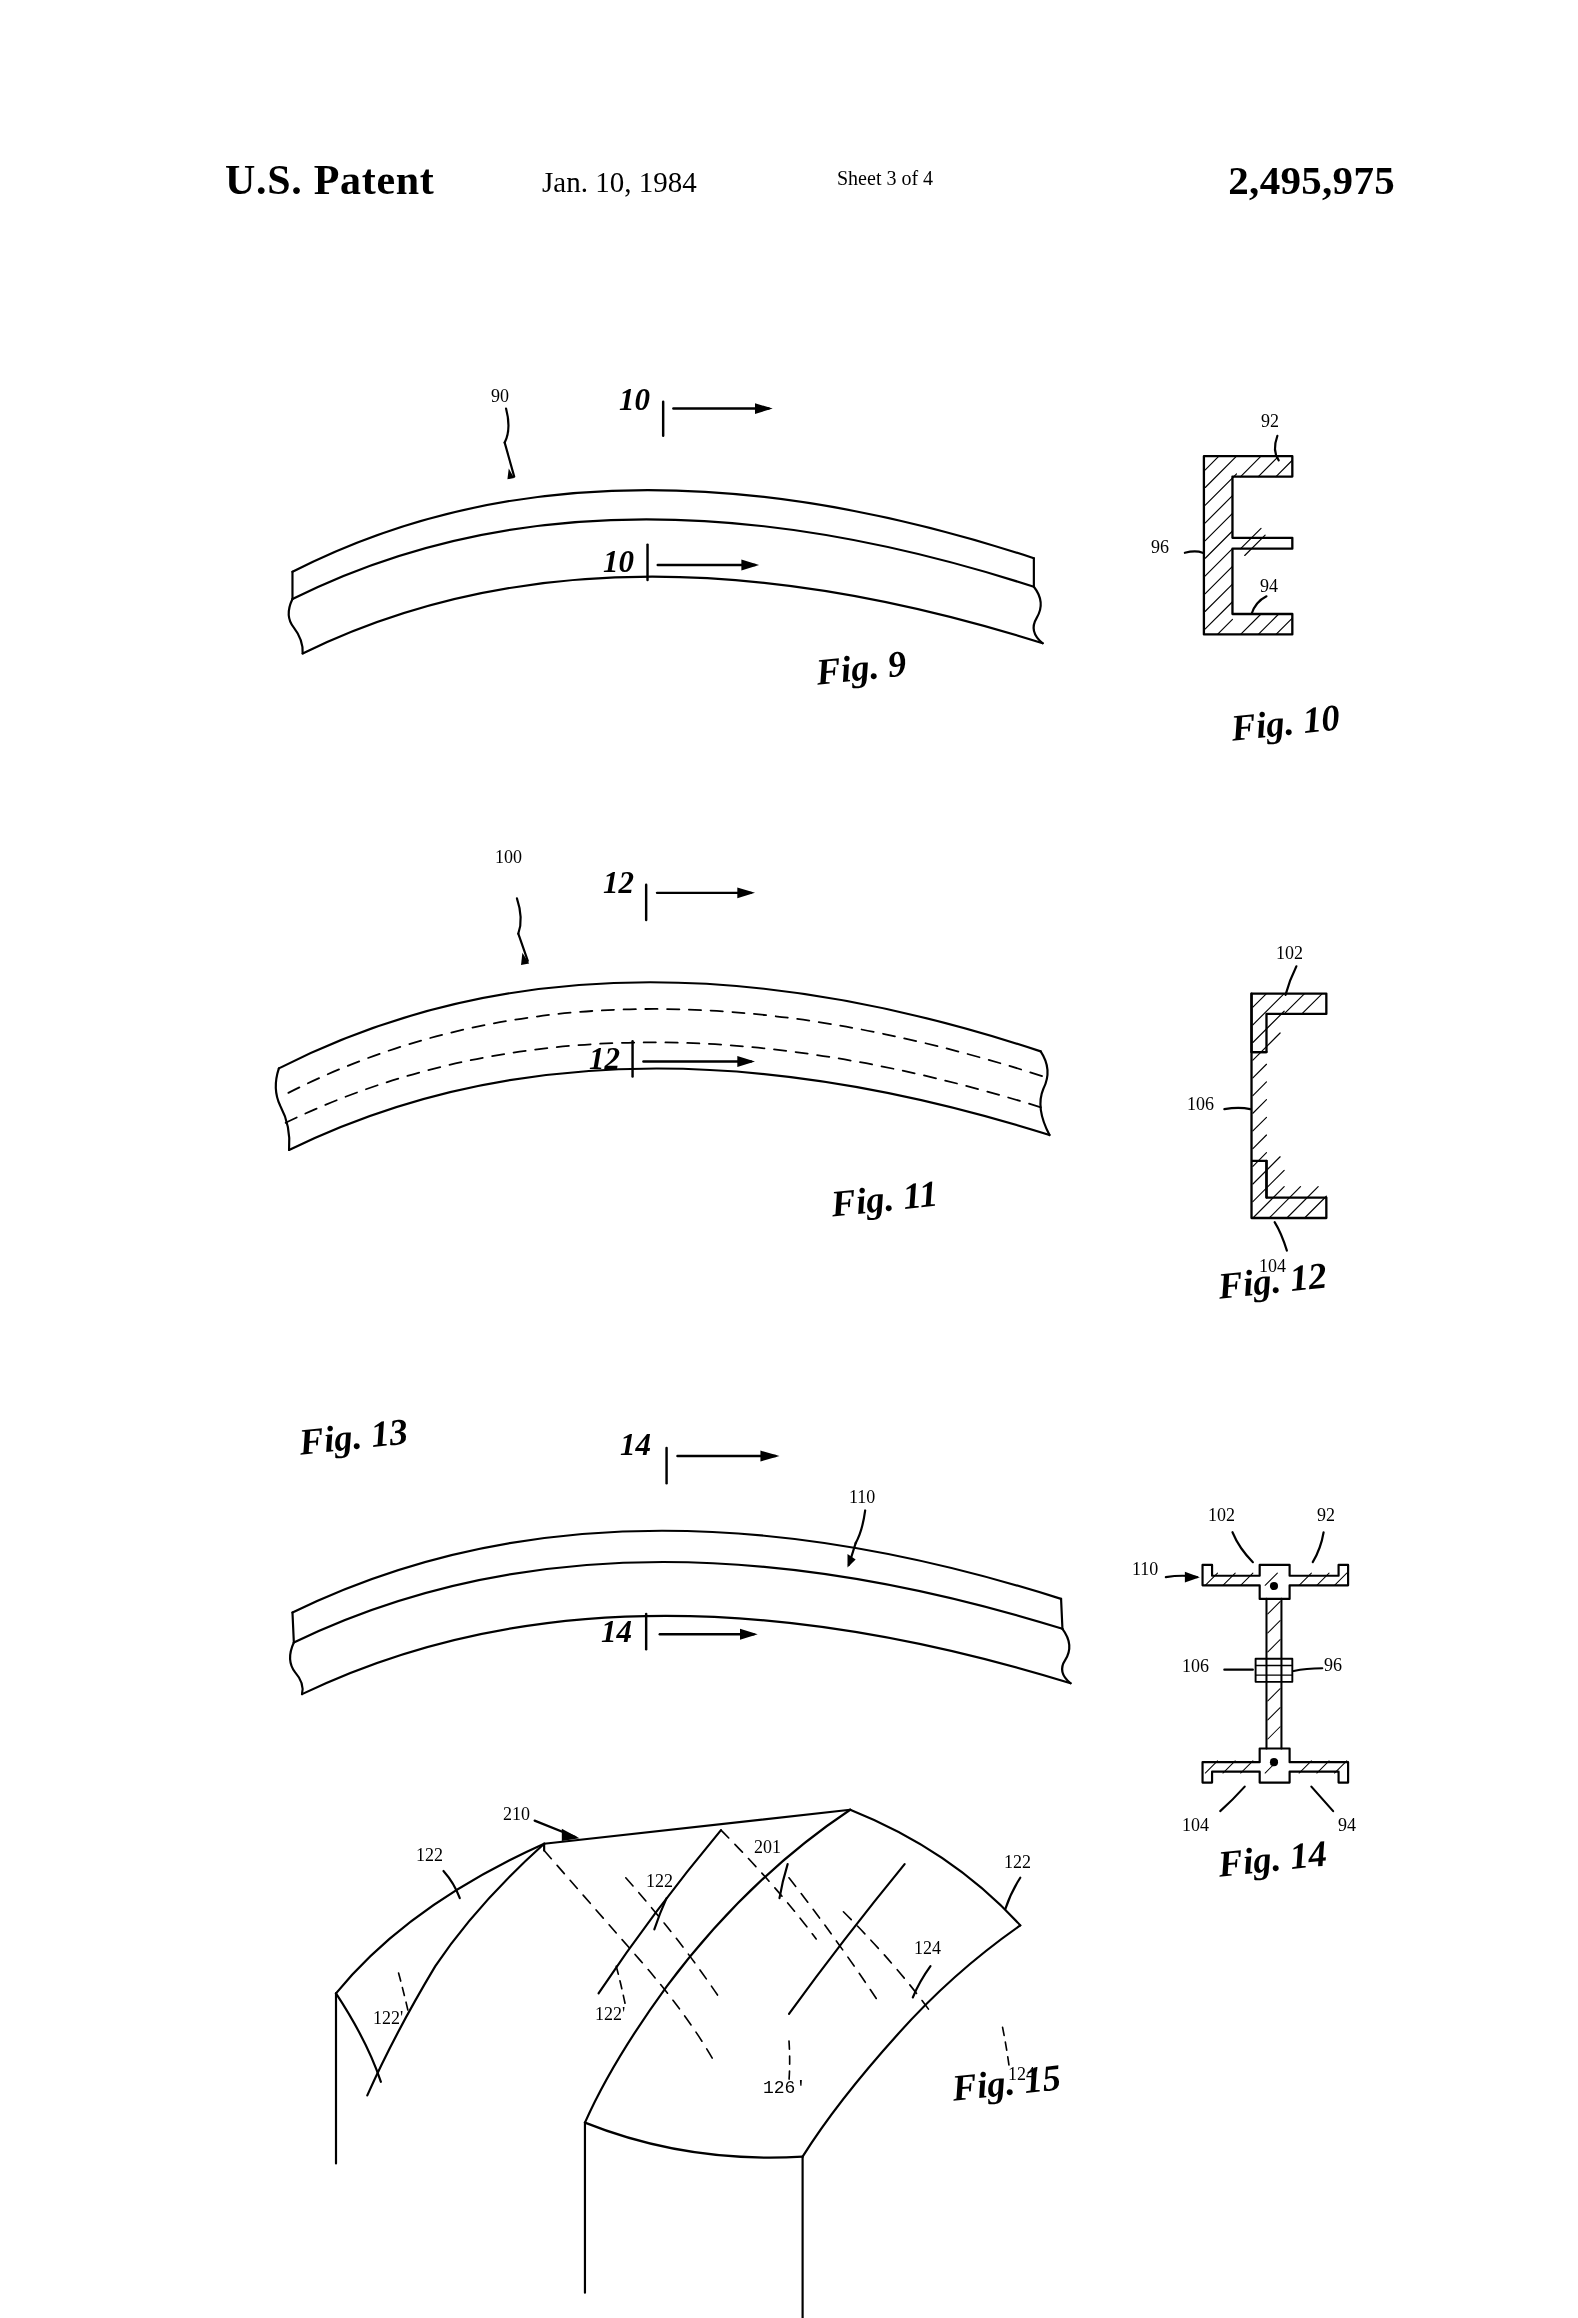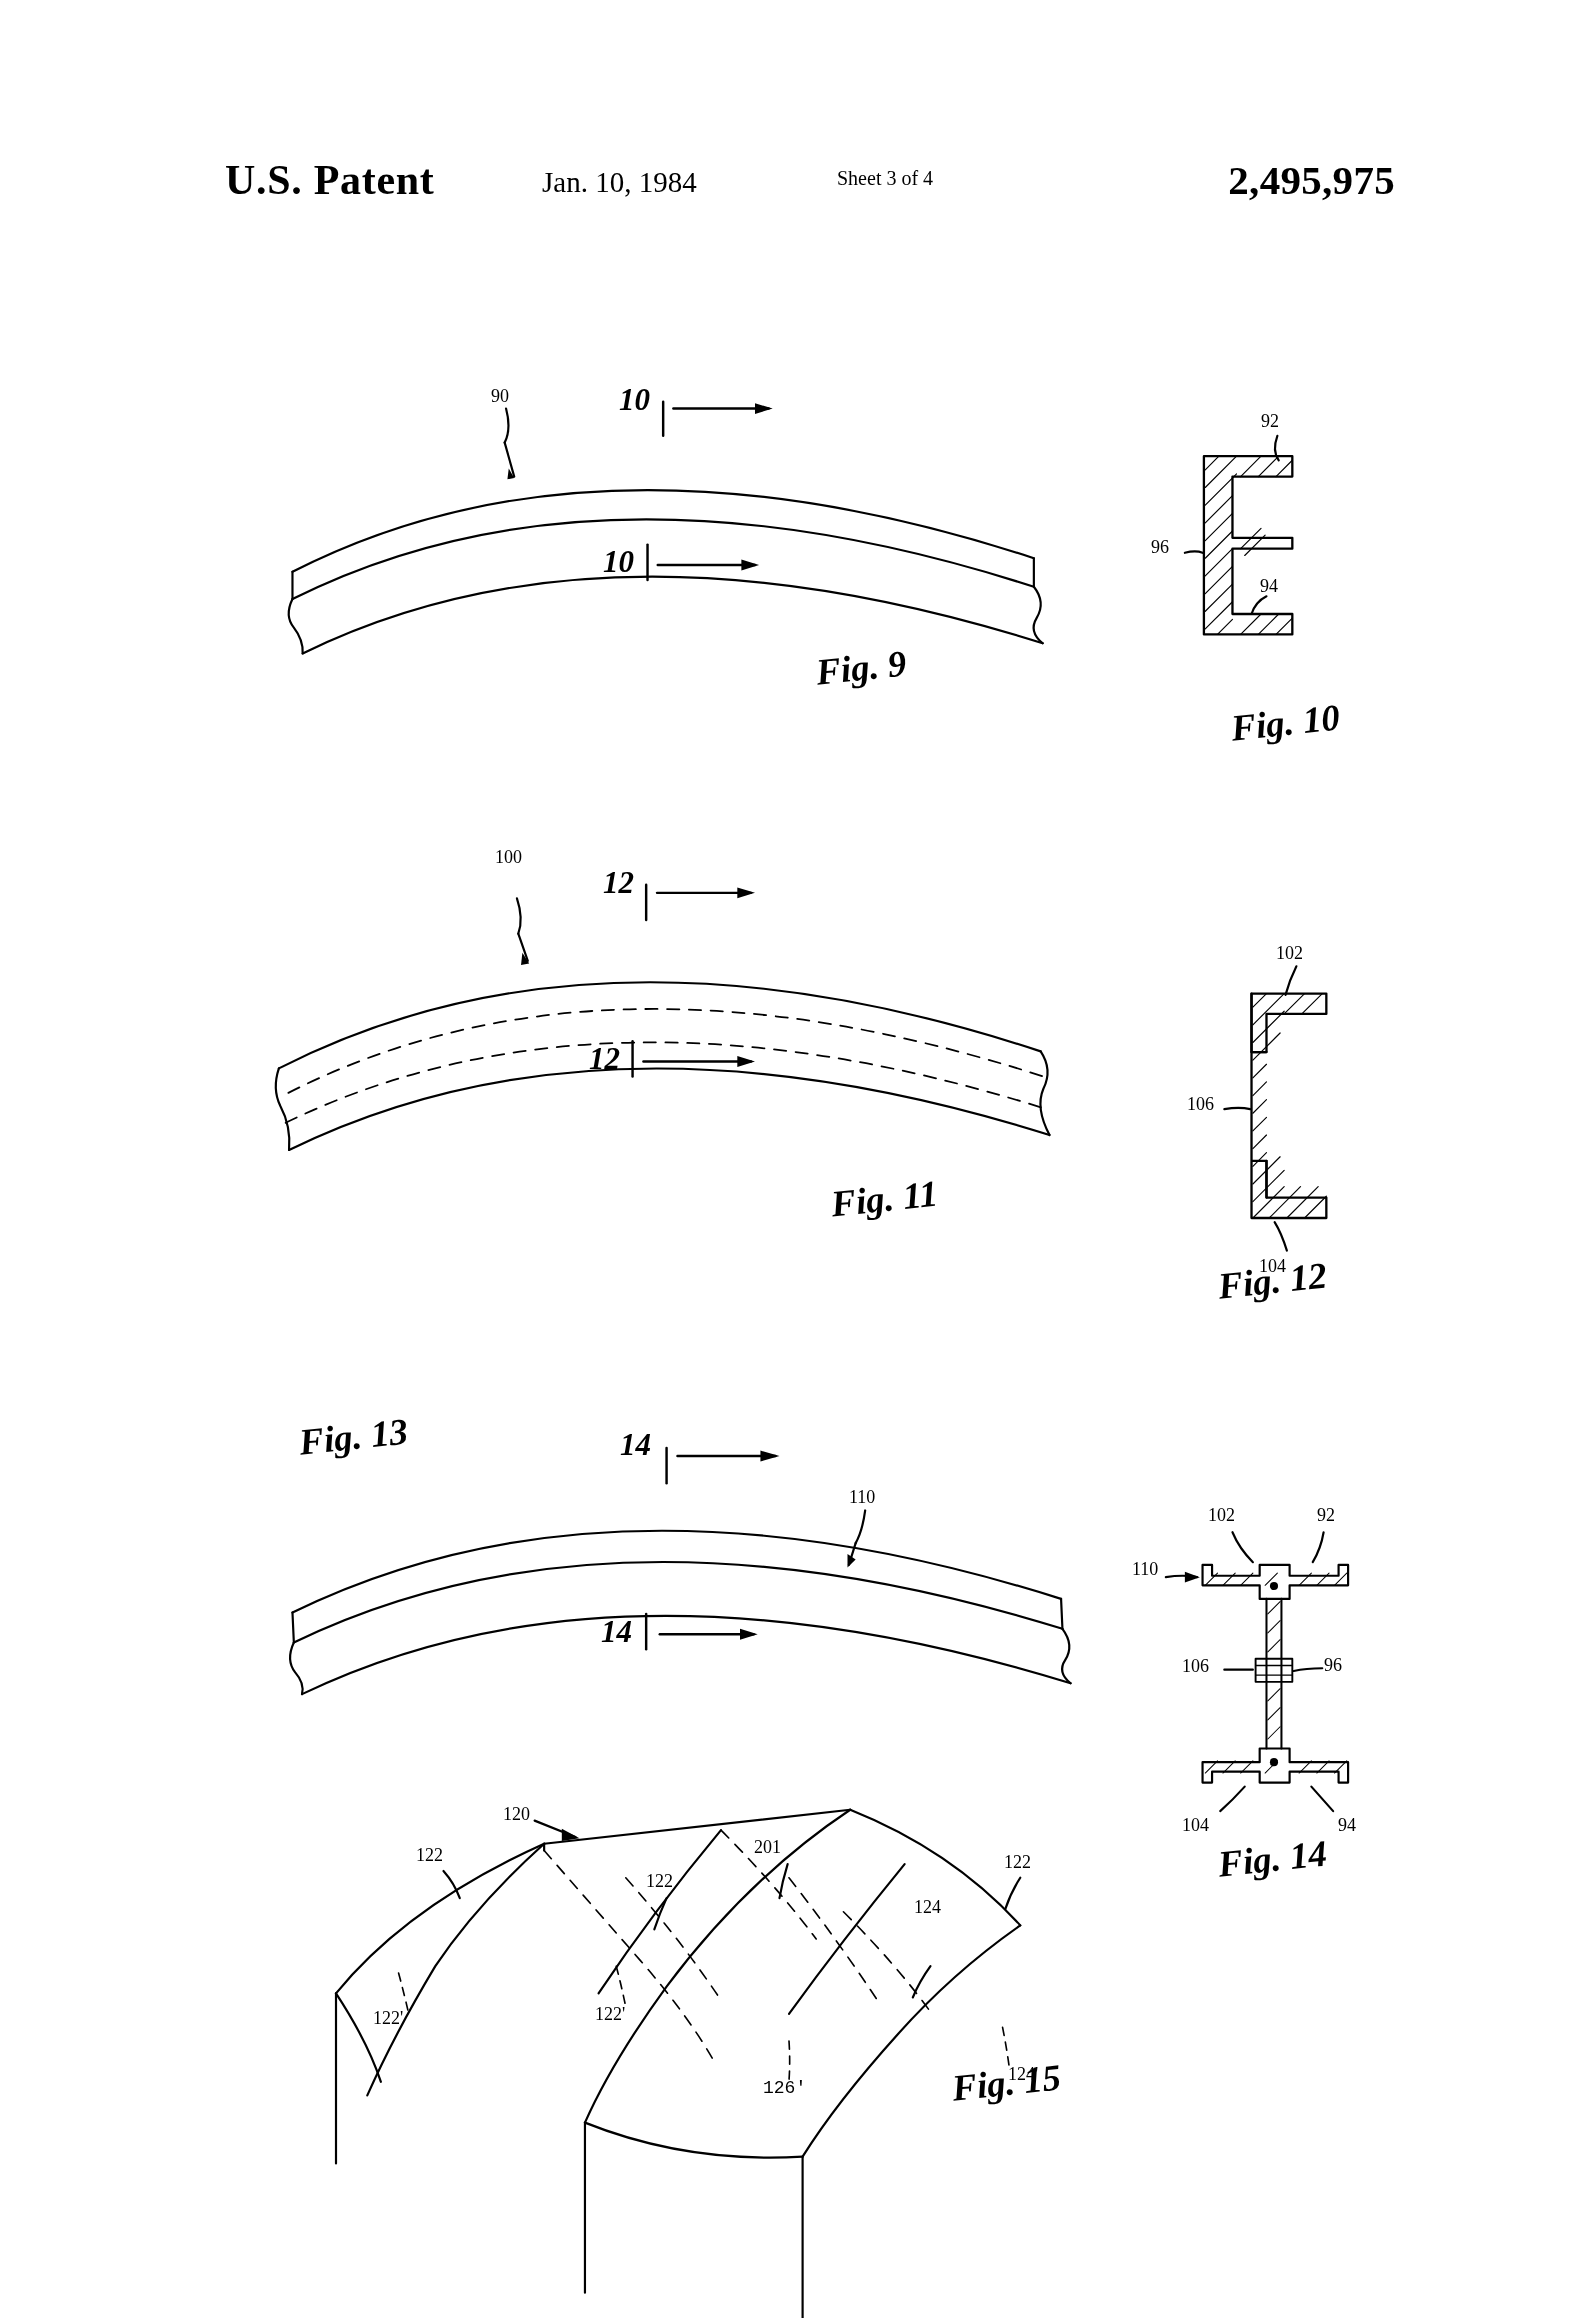--- a/index.html
+++ b/index.html
@@ -393,25 +393,25 @@
   <span class="ref-num" style="left:849px; top:1487px;">110</span>
 
   <span class="ref-num" style="left:1208px; top:1505px;">102</span>
   <span class="ref-num" style="left:1317px; top:1505px;">92</span>
   <span class="ref-num" style="left:1132px; top:1559px;">110</span>
   <span class="ref-num" style="left:1182px; top:1656px;">106</span>
   <span class="ref-num" style="left:1324px; top:1655px;">96</span>
   <span class="ref-num" style="left:1182px; top:1815px;">104</span>
   <span class="ref-num" style="left:1338px; top:1815px;">94</span>
 
-  <span class="ref-num" style="left:503px;  top:1804px;">120</span>
+  <span class="ref-num" style="left:503px;  top:1804px;">210</span>
   <span class="ref-num" style="left:416px;  top:1845px;">122</span>
   <span class="ref-num" style="left:646px;  top:1871px;">122</span>
   <span class="ref-num" style="left:1004px; top:1852px;">122</span>
   <span class="ref-num" style="left:373px;  top:2008px;">122'</span>
   <span class="ref-num" style="left:595px;  top:2004px;">122'</span>
-  <span class="ref-num" style="left:914px; top:1897px;">124</span>
+  <span class="ref-num" style="left:914px; top:1938px;">124</span>
   <span class="ref-num" style="left:1008px; top:2064px;">124'</span>
   <span class="ref-num" style="left:754px; top:1837px;">201</span>
   <span class="ref-num" style="left:763px; top:2078px;font-family:Liberation Mono, monospace;">126'</span>
 
 </div>
 
 
 </body></html>

